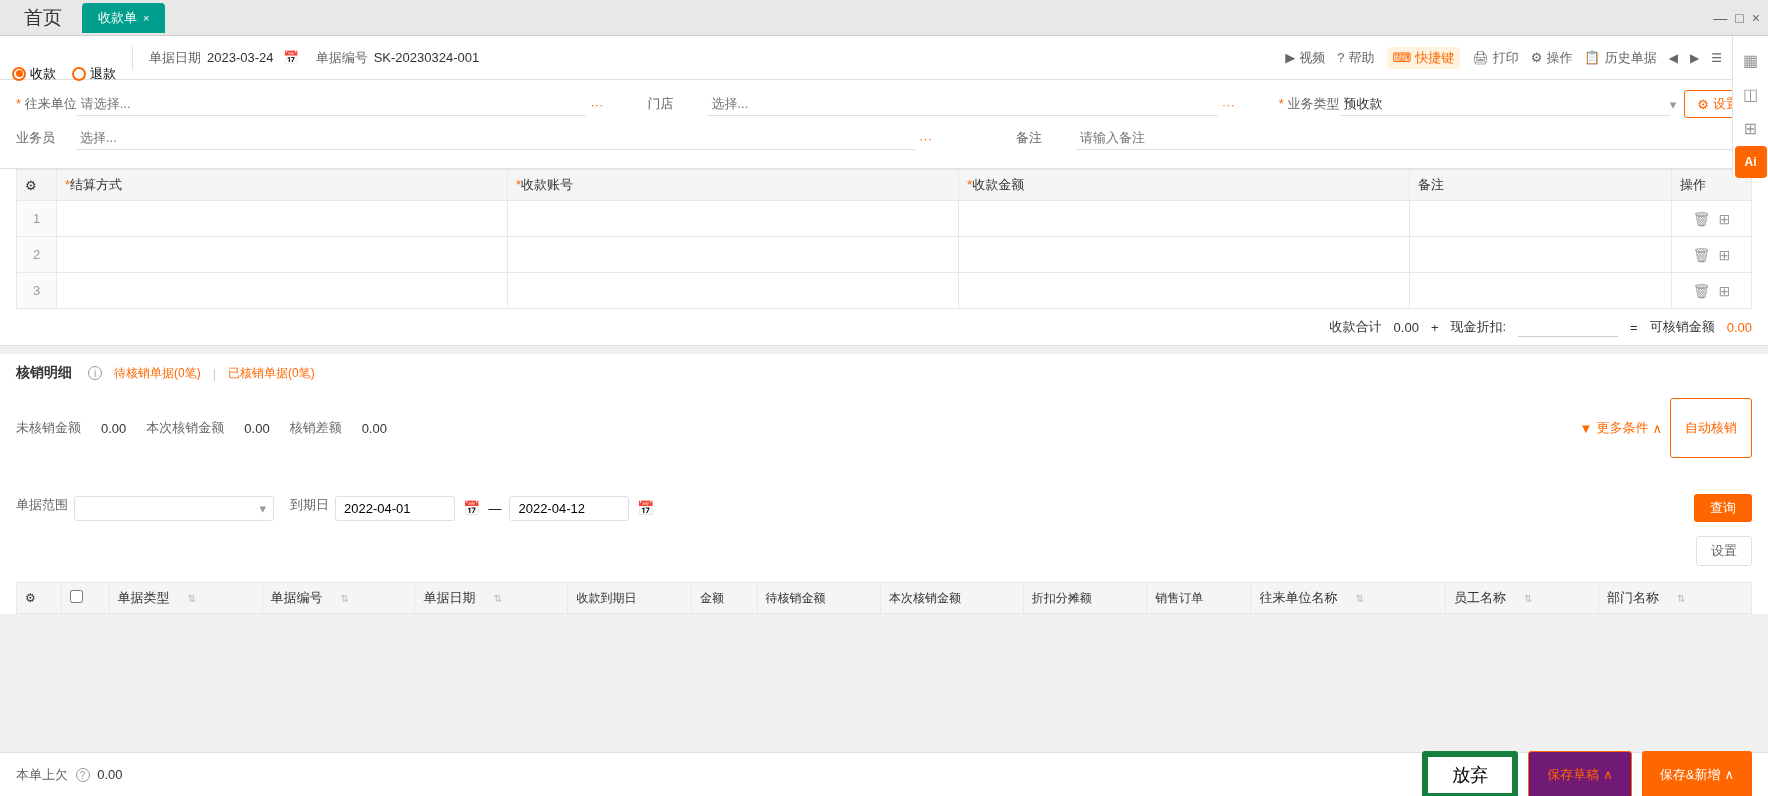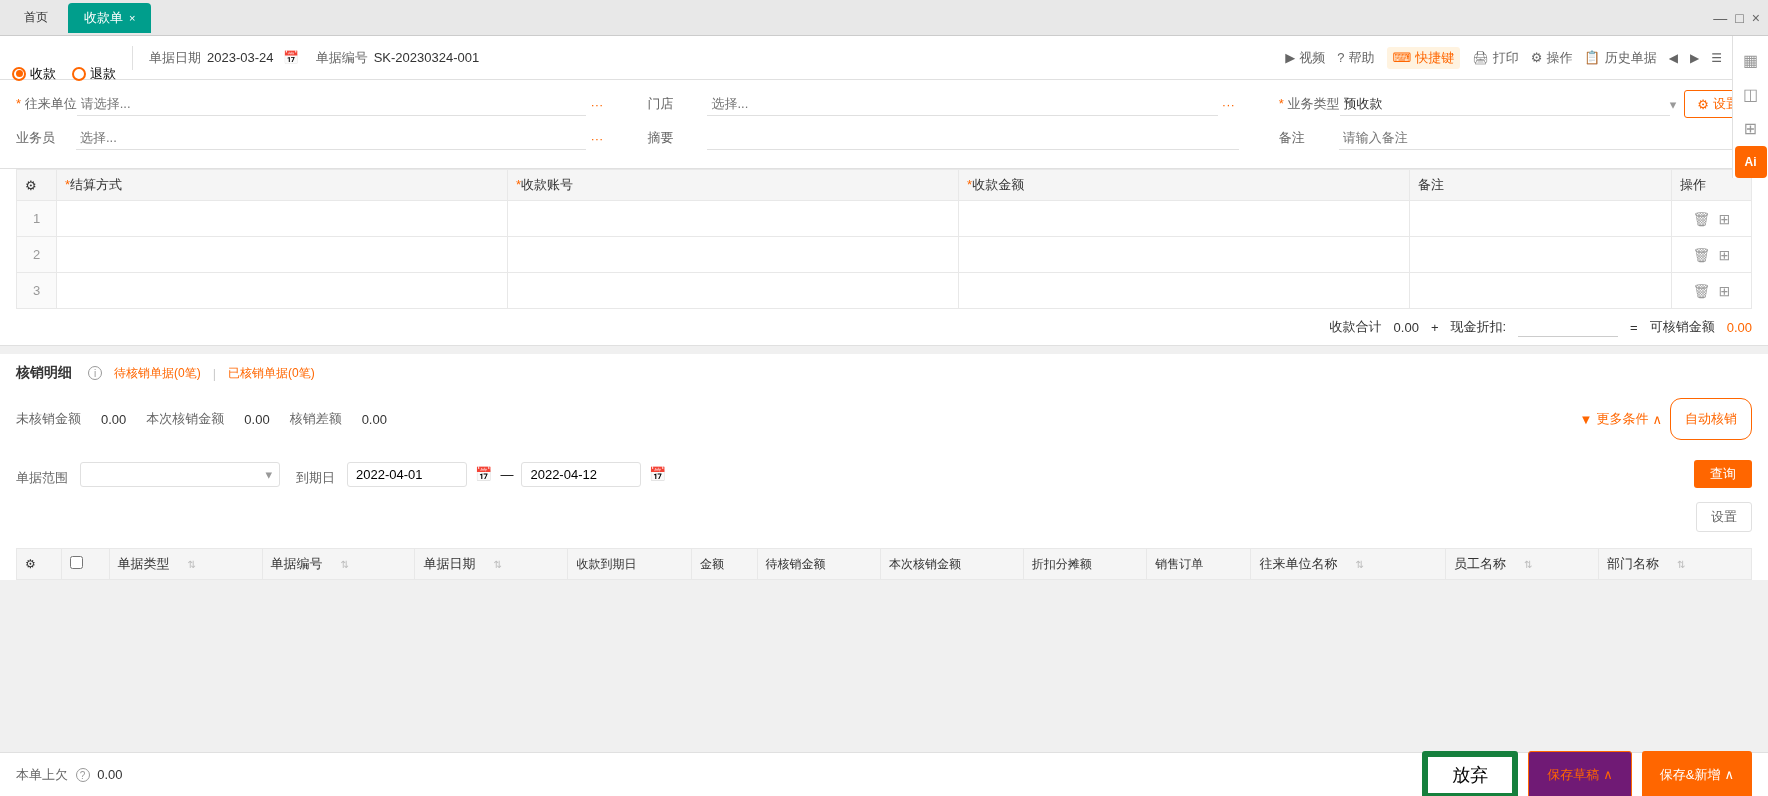--- a/index.html
+++ b/index.html
@@ -3,21 +3,21 @@
   <meta charset="utf-8">
   <style>
     * { box-sizing: border-box; margin: 0; padding: 0; font-family: 'Microsoft YaHei', Arial, sans-serif; font-size: 13px; }
     body { background: #f0f0f0; width: 1768px; height: 796px; overflow: hidden; }
     
     
     .tab-bar {
       display: flex; align-items: center; background: #e8e8e8; height: 36px;
       border-bottom: 1px solid #ccc; padding: 0 8px; gap: 4px;
     }
-    .tab-home { background: transparent; border: none; padding: 6px 16px; color: #333; cursor: pointer; font-size: 12px; }
+    .tab-home { background: transparent; border: none; padding: 6px 16px; color: #333; cursor: pointer; font-size: 19px; }
     .tab-active {
       background: #009e8c; color: #fff; padding: 6px 16px; border-radius: 4px 4px 0 0;
       display: flex; align-items: center; gap: 6px; font-size: 13px;
     }
     .tab-close { cursor: pointer; font-size: 11px; }
     .tab-bar-right { margin-left: auto; display: flex; gap: 8px; }
     .tab-bar-right span { cursor: pointer; font-size: 14px; color: #666; }
 
     
     .toolbar {
@@ -81,38 +81,38 @@
 
     
     .section-gap { height: 8px; background: #f0f0f0; }
 
     
     .verify-section { background: #fff; padding: 10px 16px; }
     .verify-title { display: flex; align-items: center; gap: 12px; margin-bottom: 16px; }
     .verify-title-text { font-weight: 600; font-size: 14px; color: #333; }
     .verify-tab { color: #f60; cursor: pointer; font-size: 12px; }
     .verify-tab-sep { color: #ccc; }
-    .verify-stats { display: flex; align-items: center; gap: 20px; margin-bottom: 10px; color: #333; }
+    .verify-stats { display: flex; align-items: center; gap: 20px; margin-bottom: 26px; color: #333; }
     .verify-stat-label { color: #666; }
     .verify-stat-val { color: #333; font-weight: 500; }
     .verify-filters { display: flex; align-items: center; gap: 16px; padding: 10px 0; }
-    .verify-filter-field { display: flex; align-items: flex-end; gap: 12px; }
+    .verify-filter-field { display: flex; align-items: flex-start; gap: 6px; }
     .verify-filter-label { color: #666; white-space: nowrap; }
     .verify-select-wrap { position: relative; display: inline-block; }
     .verify-select {
       border: 1px solid #e0e0e0; padding: 4px 28px 4px 8px; border-radius: 3px;
       outline: none; background: #fff; font-size: 13px; width: 200px; appearance: none; cursor: pointer;
     }
     .verify-select-arrow { position: absolute; right: 8px; top: 50%; transform: translateY(-50%); color: #999; pointer-events: none; }
     .date-range { display: flex; align-items: center; gap: 8px; }
     .date-input { border: 1px solid #e0e0e0; padding: 4px 28px 4px 8px; border-radius: 3px; width: 120px; font-size: 13px; outline: none; position: relative; }
     .date-icon { color: #999; cursor: pointer; font-size: 14px; }
     .verify-actions-right { margin-left: auto; display: flex; align-items: center; gap: 8px; }
     .more-conditions { color: #f60; cursor: pointer; display: flex; align-items: center; gap: 4px; font-size: 13px; }
-    .btn-auto-clear { border: 1px solid #f60; color: #f60; background: #fff; padding: 11px 14px; border-radius: 11px; cursor: pointer; font-size: 13px; }
+    .btn-auto-clear { border: 1px solid #f60; color: #f60; background: #fff; padding: 20px 14px; border-radius: 3px; cursor: pointer; font-size: 13px; }
     .btn-query { background: #f60; color: #fff; border: none; padding: 5px 16px; border-radius: 3px; cursor: pointer; font-size: 13px; }
     .btn-table-settings { border: 1px solid #e0e0e0; color: #666; background: #fff; padding: 5px 14px; border-radius: 3px; cursor: pointer; font-size: 13px; }
 
     
     .bottom-table-wrap { background: #fff; padding: 0 16px; overflow-x: auto; }
     .bottom-table { width: 100%; border-collapse: collapse; }
     .bottom-table th {
       background: #f5f5f5; border: 1px solid #e8e8e8; padding: 6px 8px;
       text-align: left; color: #333; font-weight: normal; white-space: nowrap; font-size: 12px;
     }
@@ -256,26 +256,20 @@
 
     <div class="form-field" style="flex:2.5">
       <span class="form-label">业务员</span>
       <div class="form-input-wrap">
         <input class="form-input" placeholder="选择..." style="">
       </div>
       <span class="form-more">···</span>
     </div>
     <div class="field-separator"></div>
 
-    <div class="form-field" style="flex:2.5">
-      <span class="form-label">摘要</span>
-      <div class="form-input-wrap">
-        <input class="form-input" style="">
-      </div>
-    </div>
     <div class="field-separator"></div>
 
     <div class="form-field" style="flex:2">
       <span class="form-label">备注</span>
       <div class="form-input-wrap">
         <input class="form-input" placeholder="请输入备注" style="">
       </div>
     </div>
   </div>
 </div>

